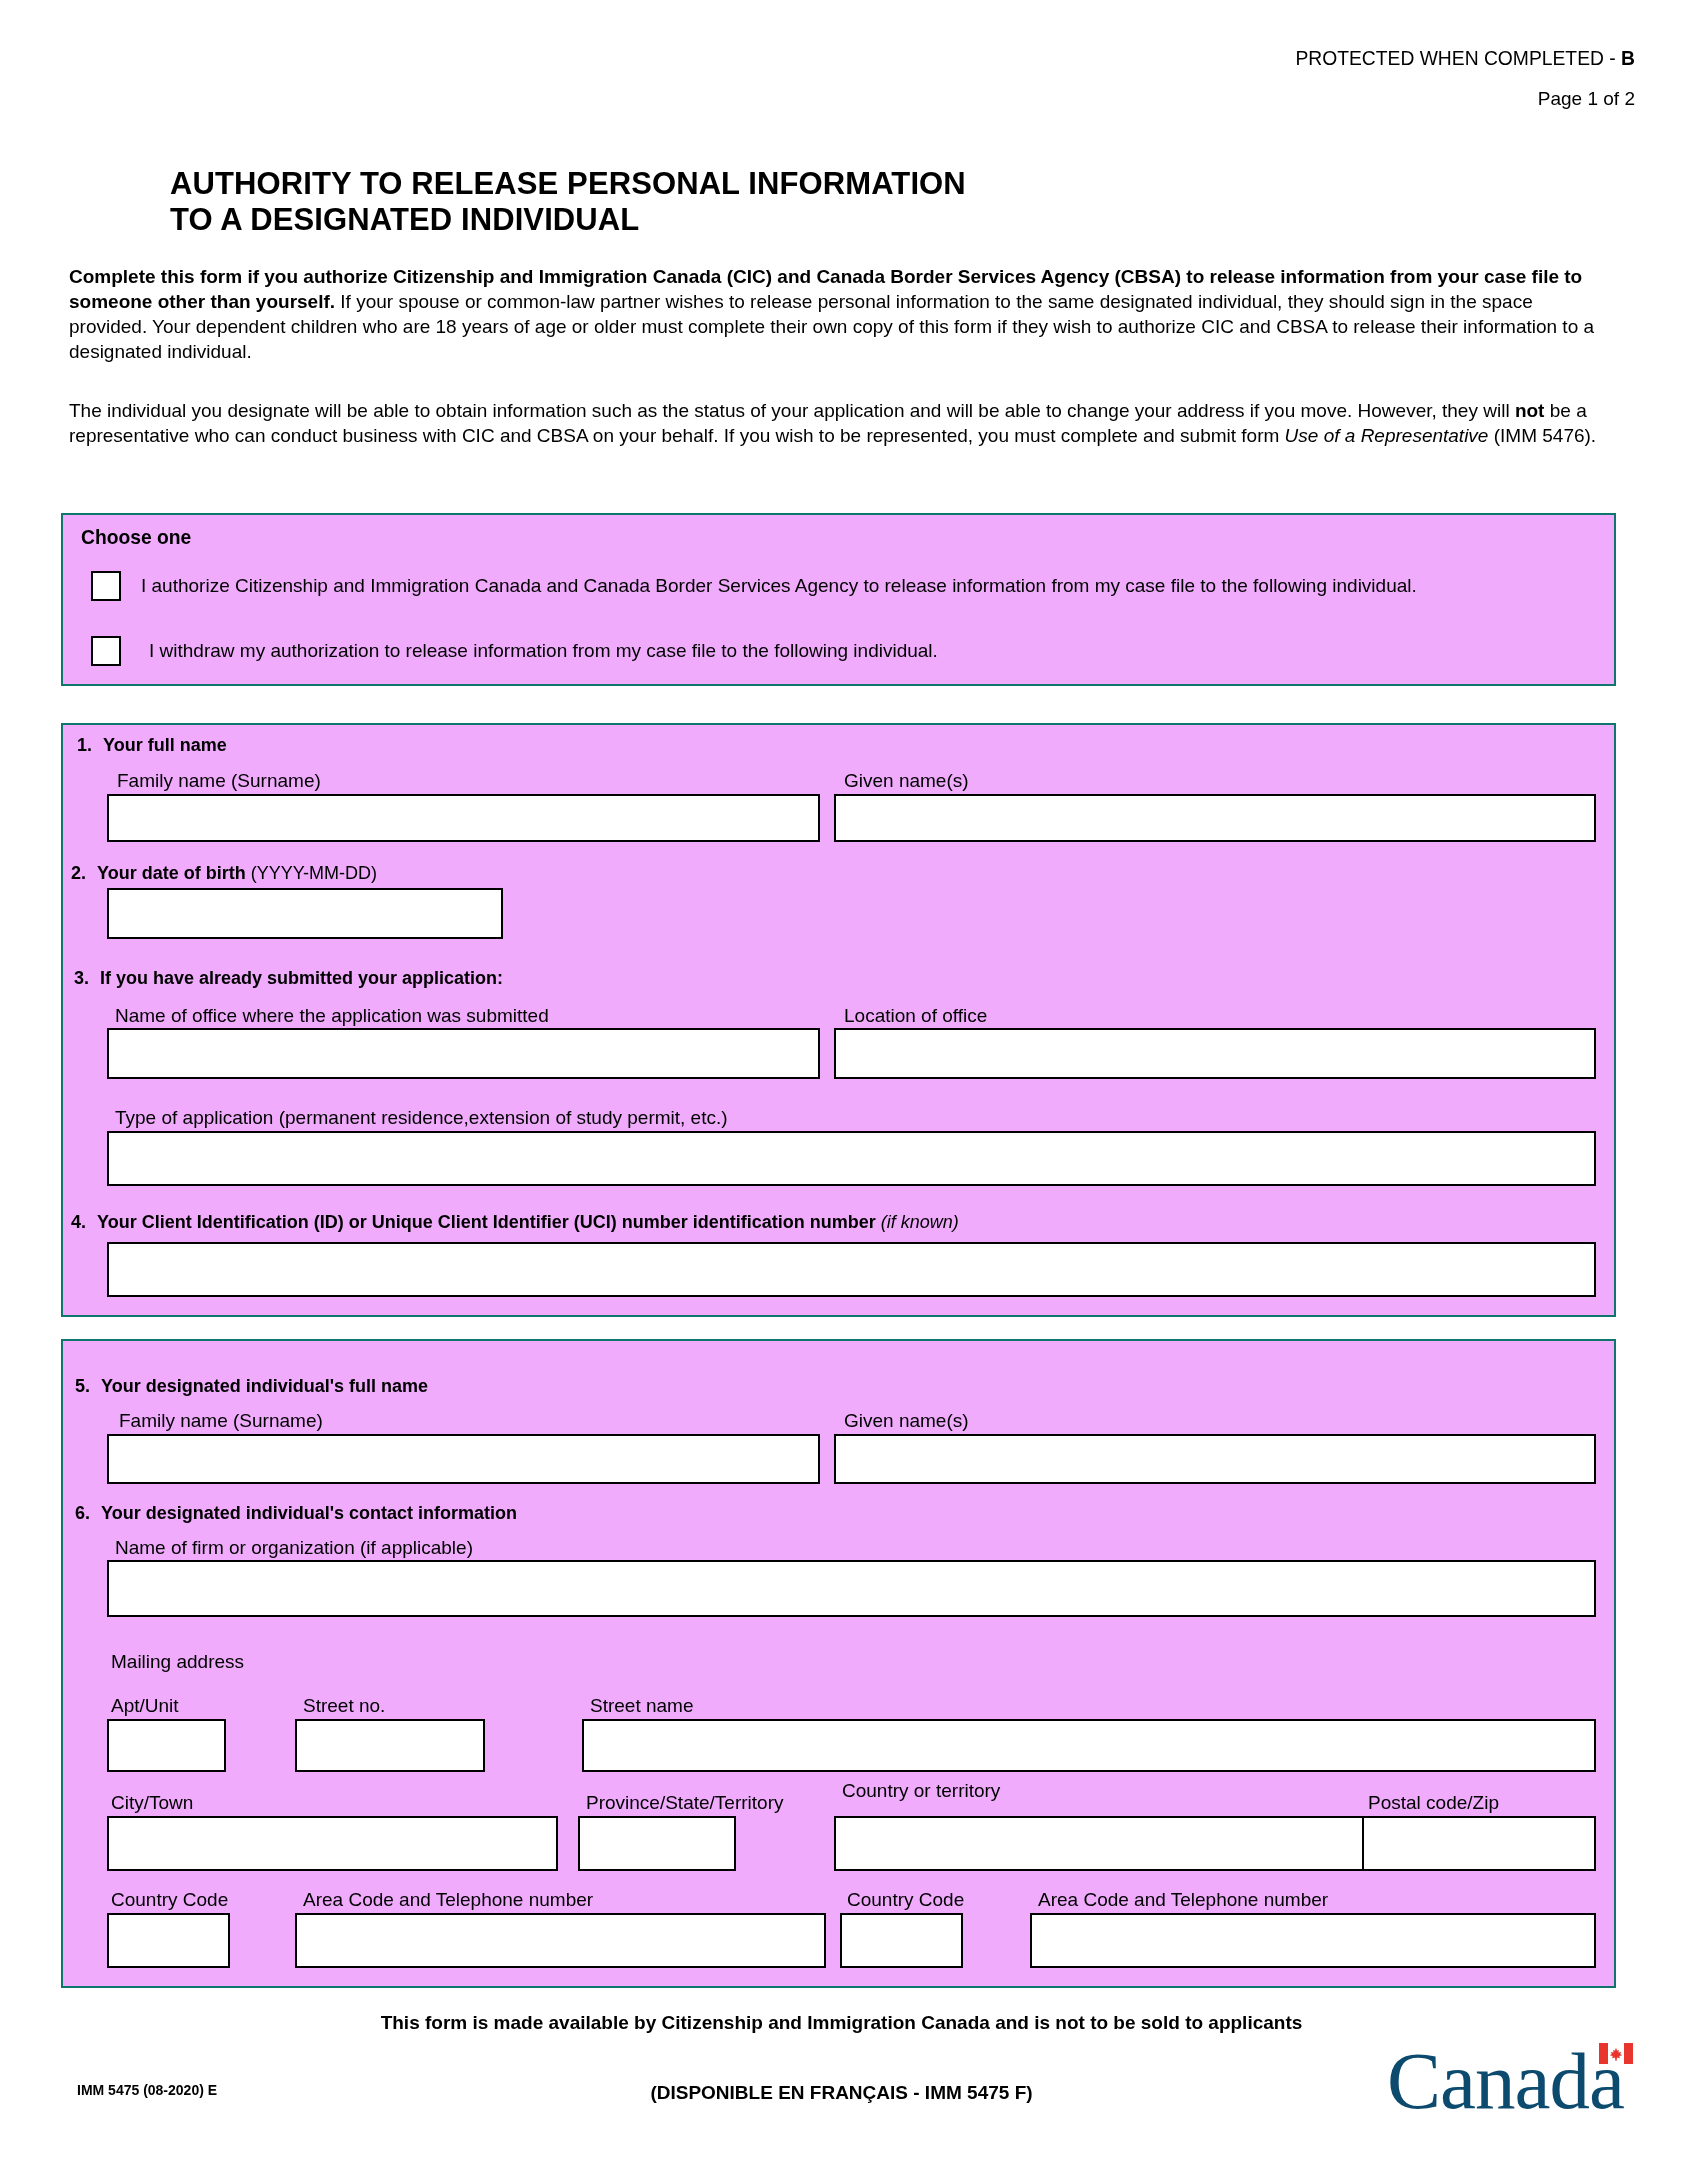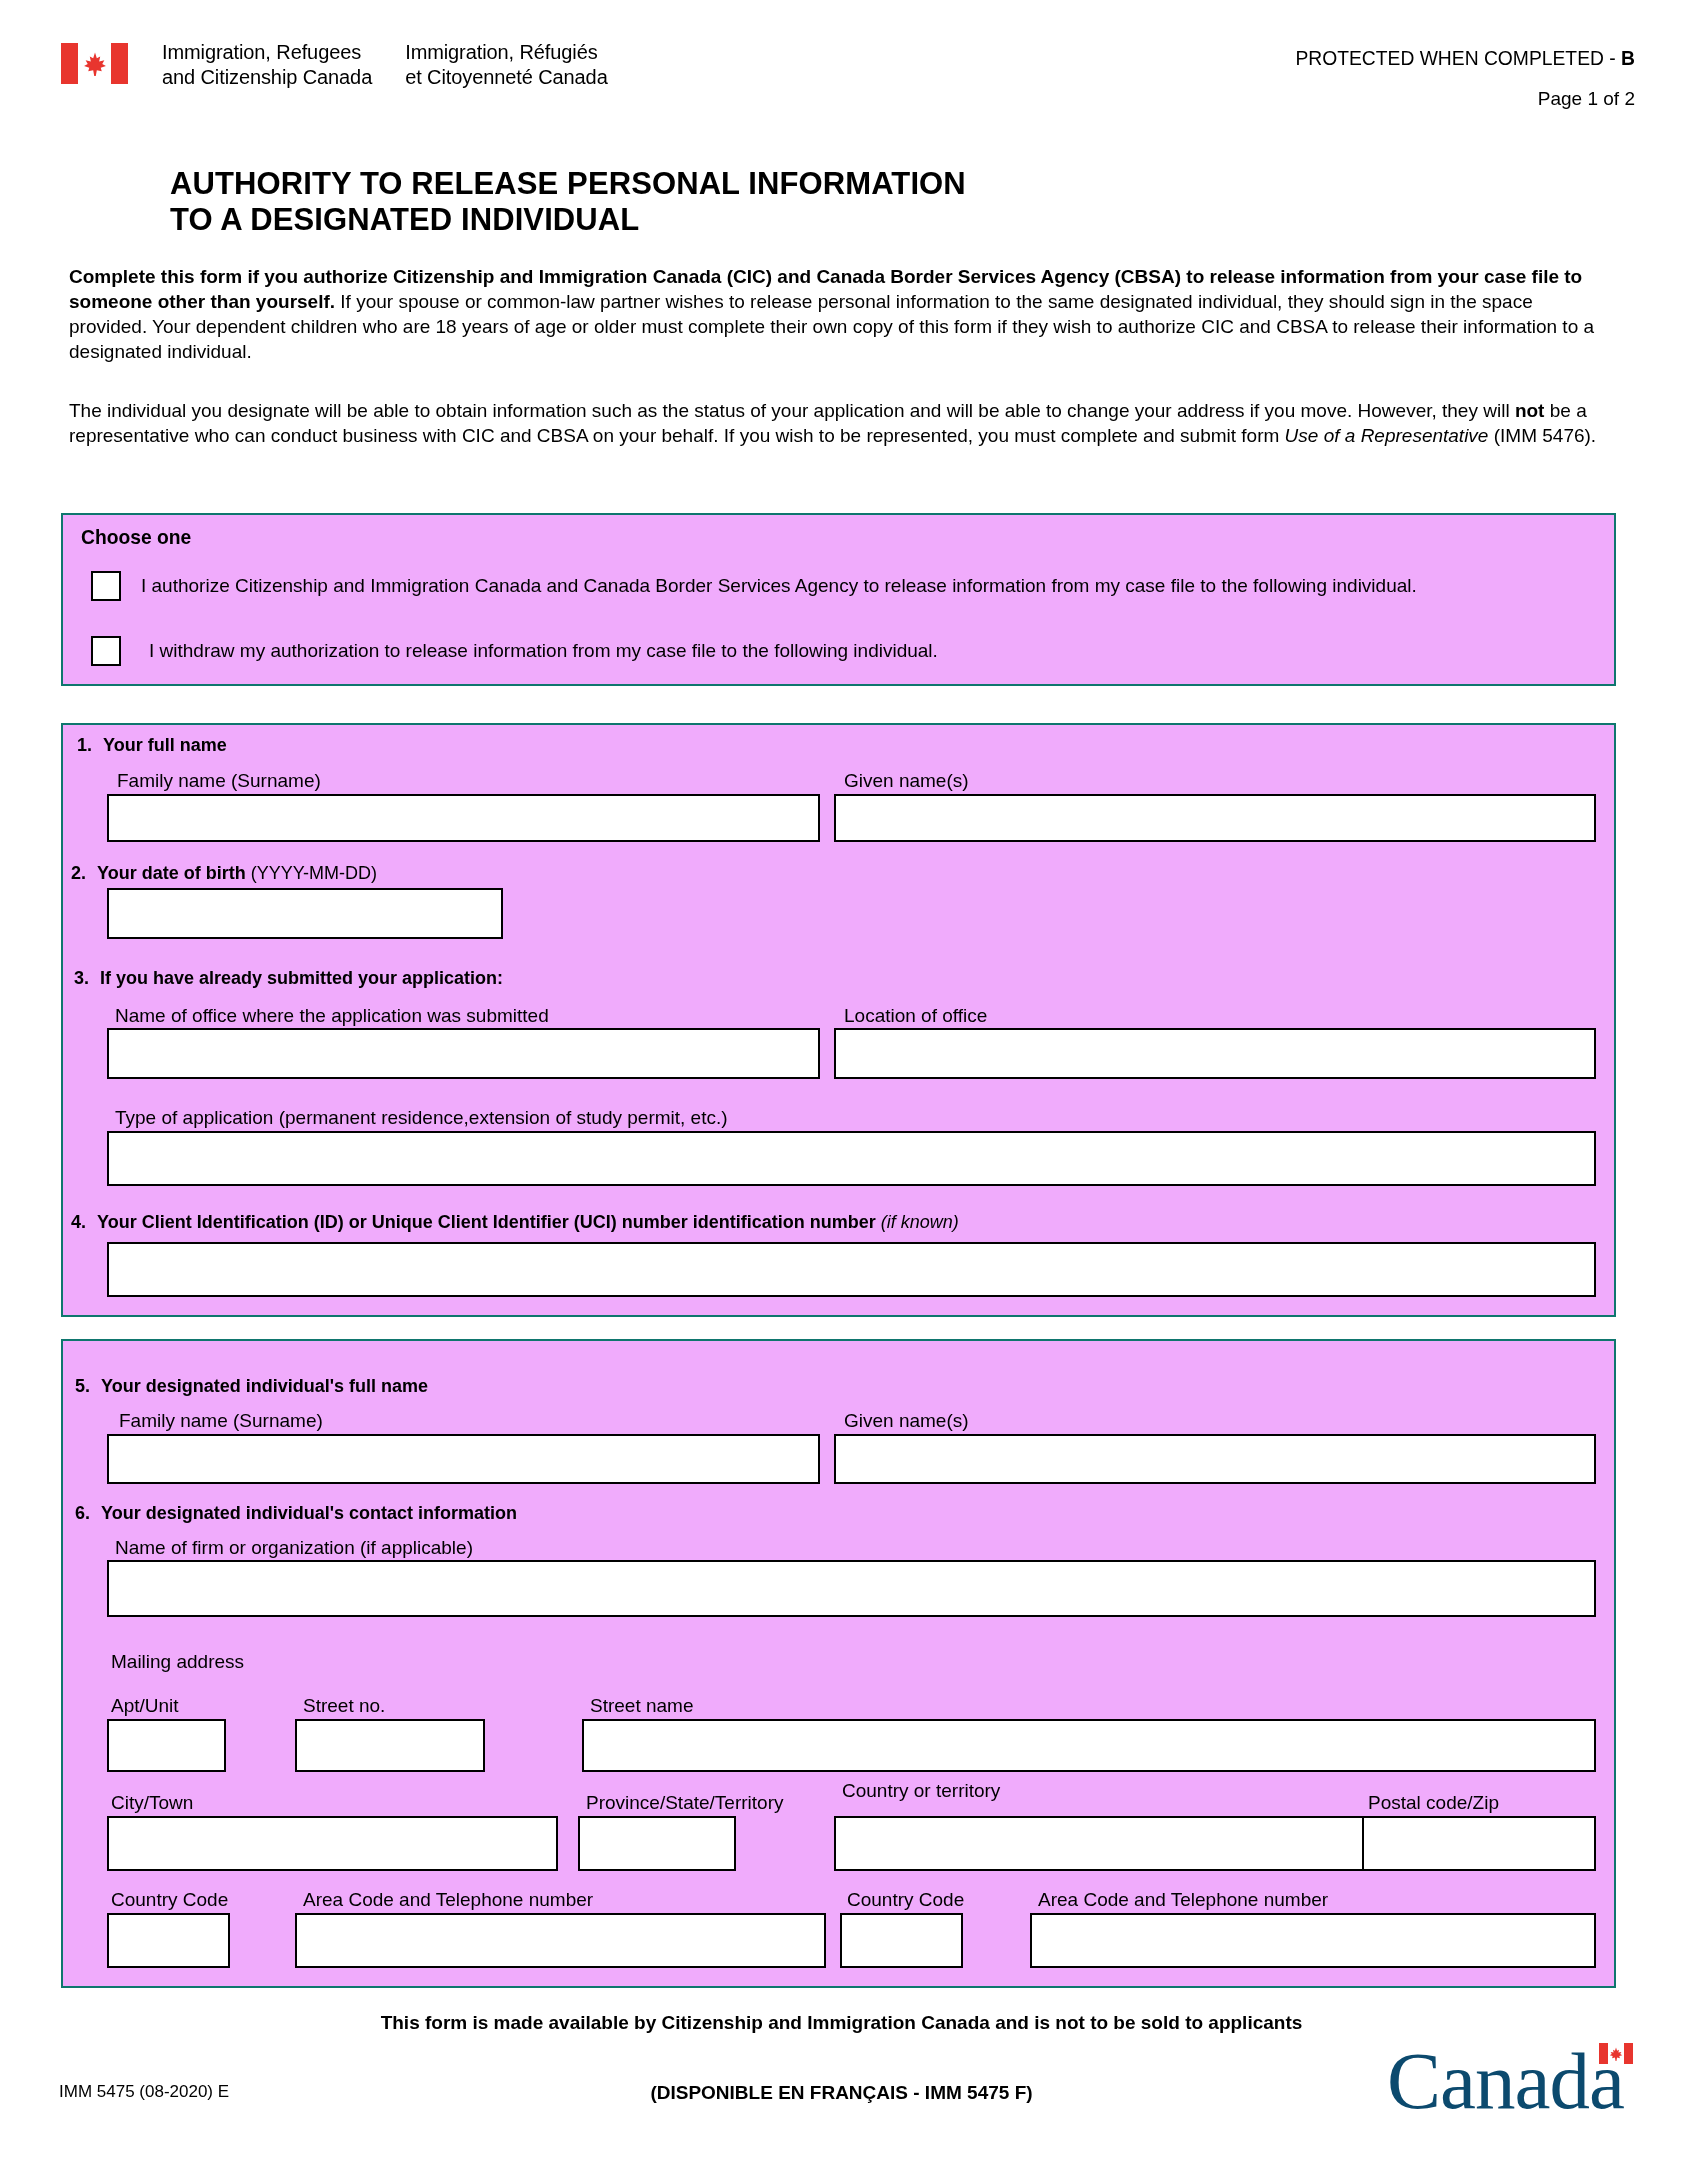--- a/index.html
+++ b/index.html
@@ -210,23 +210,24 @@
     position: absolute;
     top: 2012px;
     left: 0;
     width: 1683px;
     text-align: center;
     font-size: 19px;
     font-weight: bold;
   }
   .footer-left {
     position: absolute;
-    left: 59px;
+    left: 77px;
     top: 2082px;
-    font-size: 17px;
+    font-size: 14px;
+    font-weight: bold;
   }
   .footer-center {
     position: absolute;
     top: 2082px;
     left: 0;
     width: 1683px;
     text-align: center;
     font-size: 19px;
     font-weight: bold;
   }
@@ -274,37 +275,20 @@
     height: 15px;
   }
 </style>
 </head>
 <body>
 
 <div class="page">
 
   <div class="header">
 
-    <div class="wordmark">
-      <div class="flag">
-        <div class="band left"></div>
-        <div class="band right"></div>
-        <svg class="leaf" viewBox="0 0 100 100">
-          <path fill="#e8352e" d="M50 6 L57 28 L70 21 L66 40 L86 36 L78 50 L92 58 L72 64 L76 78 L57 74 L53 96 L47 96 L43 74 L24 78 L28 64 L8 58 L22 50 L14 36 L34 40 L30 21 L43 28 Z"></path>
-        </svg>
-      </div>
-      <div>
-        <div class="dept-en">Immigration, Refugees</div>
-        <div class="dept-en">and Citizenship Canada</div>
-      </div>
-      <div>
-        <div class="dept-fr">Immigration, Réfugiés</div>
-        <div class="dept-fr">et Citoyenneté Canada</div>
-      </div>
-    </div>
 
     <div class="protected"><span>PROTECTED WHEN COMPLETED - </span><b>B</b></div>
 
     <div class="pageno">Page 1 of 2</div>
   </div>
 
   <div class="title">
     <div>AUTHORITY TO RELEASE PERSONAL INFORMATION</div>
     <div>TO A DESIGNATED INDIVIDUAL</div>
   </div>

